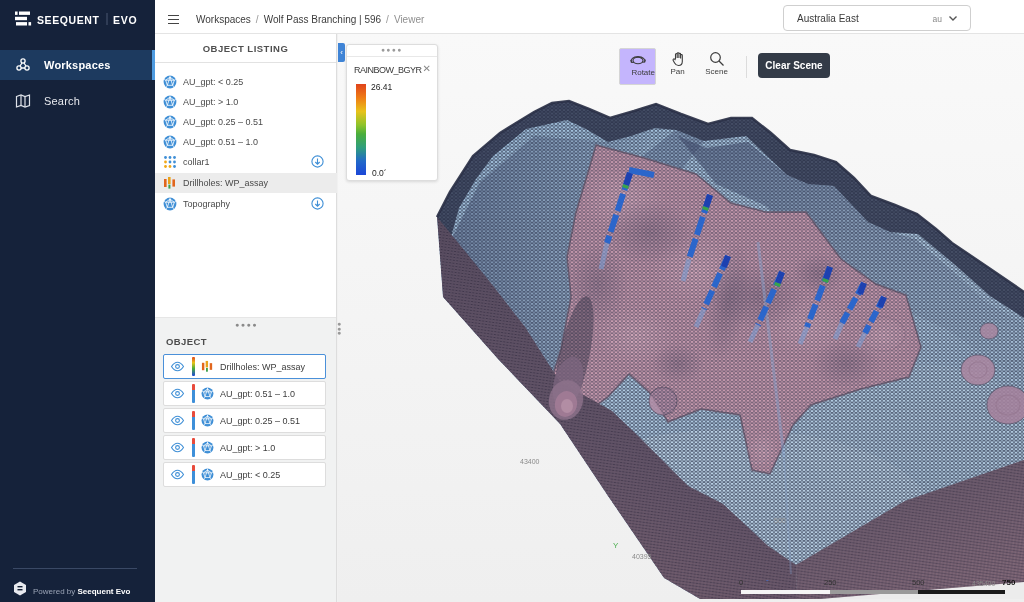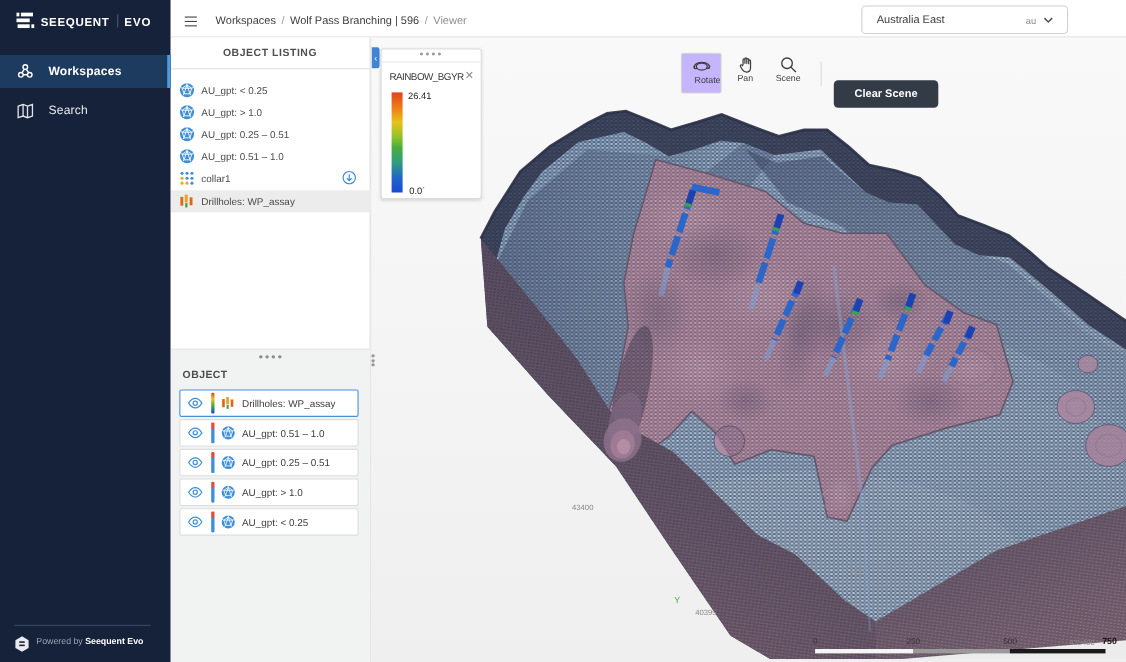--- a/index.html
+++ b/index.html
@@ -11,21 +11,21 @@
     background:#15223a; z-index:5; }
   .navitem { position:absolute; left:0; width:155px; height:30px; color:#e8eaef;
     font-size:11px; display:flex; align-items:center; }
   .navitem .ic { width:16px; height:16px; margin-left:15px; }
   .navitem .lb { margin-left:13px; letter-spacing:.2px; }
   #nav-ws { top:50px; background:#1d3a5f; border-right:3px solid #4e9be0; color:#fff; font-weight:bold;}
   #nav-se { top:86px; }
   #nav-ad { top:120px; }
   #sb-foot-line { position:absolute; left:13px; right:18px; top:568px; height:1px; background:#3a4965;}
   #sb-foot { position:absolute; left:13px; top:578px; width:150px; height:18px; color:#9aa3b5;
-     font-size:8px; display:flex; align-items:flex-start;}
+     font-size:8px; display:flex; align-items:flex-end;}
   
   #topbar { position:absolute; left:155px; top:0; width:869px; height:34px; background:#fff;
     border-bottom:1px solid #e4e4e4; z-index:1;}
   #crumbs { position:absolute; left:196px; top:14px; font-size:10px; color:#3c3c3c; z-index:5;}
   #crumbs .sep { color:#9a9a9a; padding:0 5px;}
   #crumbs .dim { color:#8f8f8f; }
   #region { position:absolute; left:783px; top:5px; width:188px; height:26px; z-index:5;
      border:1px solid #cfcfcf; border-radius:4px; background:#fff; font-size:10px; color:#3a3a3a; }
   #region .nm { position:absolute; left:13px; top:7px;text-align:center;}
   #region .au { position:absolute; right:28px; top:8px; font-size:8.5px; color:#8a8a8a;}
@@ -68,23 +68,23 @@
   #lbar { position:absolute; left:9px; top:39px; width:10px; height:91px;
      background:linear-gradient(#e0431c,#ef7c15 15%,#e8c21a 30%,#8fc32a 45%,#4aae3c 55%,#2f9e7d 70%,#2168c9 85%,#1b46d8);}
   #legend .v1 { position:absolute; left:24px; top:37px; font-size:8.5px; color:#222;}
   #legend .v2 { position:absolute; left:25px; top:123px; font-size:8.5px; color:#222;}
   .tool { position:absolute; top:48px; width:37px; height:37px; text-align:center; z-index:6;
      font-size:8px; color:#3c3c3c;}
   .tool svg { display:block; margin:3px auto 0; }
   #t-rotate { left:619px; border:1px solid #d5d5d5; background:#c4b5fd; border-radius:2px;text-align:right;}
   #t-pan { left:659px; } #t-zoom { left:698px; }
   #tdiv { position:absolute; left:746px; top:56px; width:1px; height:22px; background:#dcdcdc; z-index:6;}
-  #clear { position:absolute; left:758px; top:53px; width:95px; height:25px; background:#333b47;
+  #clear { position:absolute; left:758px; top:53px; width:72px; height:25px; background:#333b47;
      border-radius:4px; color:#fff; font-size:10px; font-weight:bold; text-align:center;
-     line-height:25px; z-index:6;margin-top:20px;}
+     line-height:25px; z-index:6;}
 </style>
 </head>
 <body>
 
 <div id="sidebar">
   <svg class="abs" style="left:13px;top:10px" width="130" height="20" viewBox="0 0 130 20">
 
     <g fill="#fff">
       <rect x="6" y="1.5" width="11" height="3.4"></rect>
         <rect x="2" y="1.5" width="2.6" height="3.4"></rect>
@@ -187,20 +187,31 @@
       </svg>
     </div>
   <div class="obrow hl" style="top:139px">
       <svg class="ic" viewBox="0 0 14 14">
       <rect x="1" y="3" width="2.6" height="8" fill="#e1661d"></rect>
         <rect x="5" y="1" width="2.6" height="7" fill="#e8a21c"></rect>
         <rect x="5.4" y="8.6" width="2" height="4" fill="#3da04c"></rect>
         <rect x="9.4" y="3.4" width="2.6" height="7.2" fill="#e1661d"></rect>
       </svg>
     <span class="tx">Drillholes: WP_assay</span>
+    </div>
+  <div class="obrow" style="top:160px">
+      <svg class="ic" viewBox="0 0 14 14">
+        <circle cx="7" cy="7" r="6.4" fill="#3f8fd6"></circle>
+        <path d="M7 2.2 L11.3 5.2 L9.7 10.3 L4.3 10.3 L2.7 5.2 Z M7 2.2 V0.7 M11.3 5.2 L12.8 4.5 M9.7 10.3 L10.6 11.7 M4.3 10.3 L3.4 11.7 M2.7 5.2 L1.2 4.5 M7 2.2 L4.3 10.3 M7 2.2 L9.7 10.3 M2.7 5.2 H11.3" stroke="#fff" stroke-width="0.8" fill="none"></path>
+      </svg>
+      <span class="tx">Topography</span>
+    <svg class="dl" viewBox="0 0 13 13" fill="none" stroke="#3f8fd6" stroke-width="1.1">
+        <circle cx="6.5" cy="6.5" r="5.6"></circle>
+        <path d="M6.5 3.5 V9 M4.3 7 L6.5 9.2 L8.7 7"></path>
+      </svg>
     </div>
   <div style="position:absolute;left:0;top:283px;width:100%;height:285px;background:#f1f2f2;border-top:1px solid #e6e6e6"></div>
     <div class="dots4" style="left:80px; top:287px">●●●●</div>
   <div id="objshead">OBJECT</div>
   <div class="card sel" style="top:320px">
     <svg class="eye" viewBox="0 0 15 15" fill="none" stroke="#3f8fd6" stroke-width="1.1">
         <path d="M1.5 7.5 C3.5 4.3 5.4 3.2 7.5 3.2 C9.6 3.2 11.5 4.3 13.5 7.5 C11.5 10.7 9.6 11.8 7.5 11.8 C5.4 11.8 3.5 10.7 1.5 7.5 Z"></path>
         <circle cx="7.5" cy="7.5" r="1.9"></circle>
       </svg>
     <div class="stripe" style="background:linear-gradient(#e0431c,#e8c21a 30%,#4aae3c 60%,#1b46d8)"></div>

